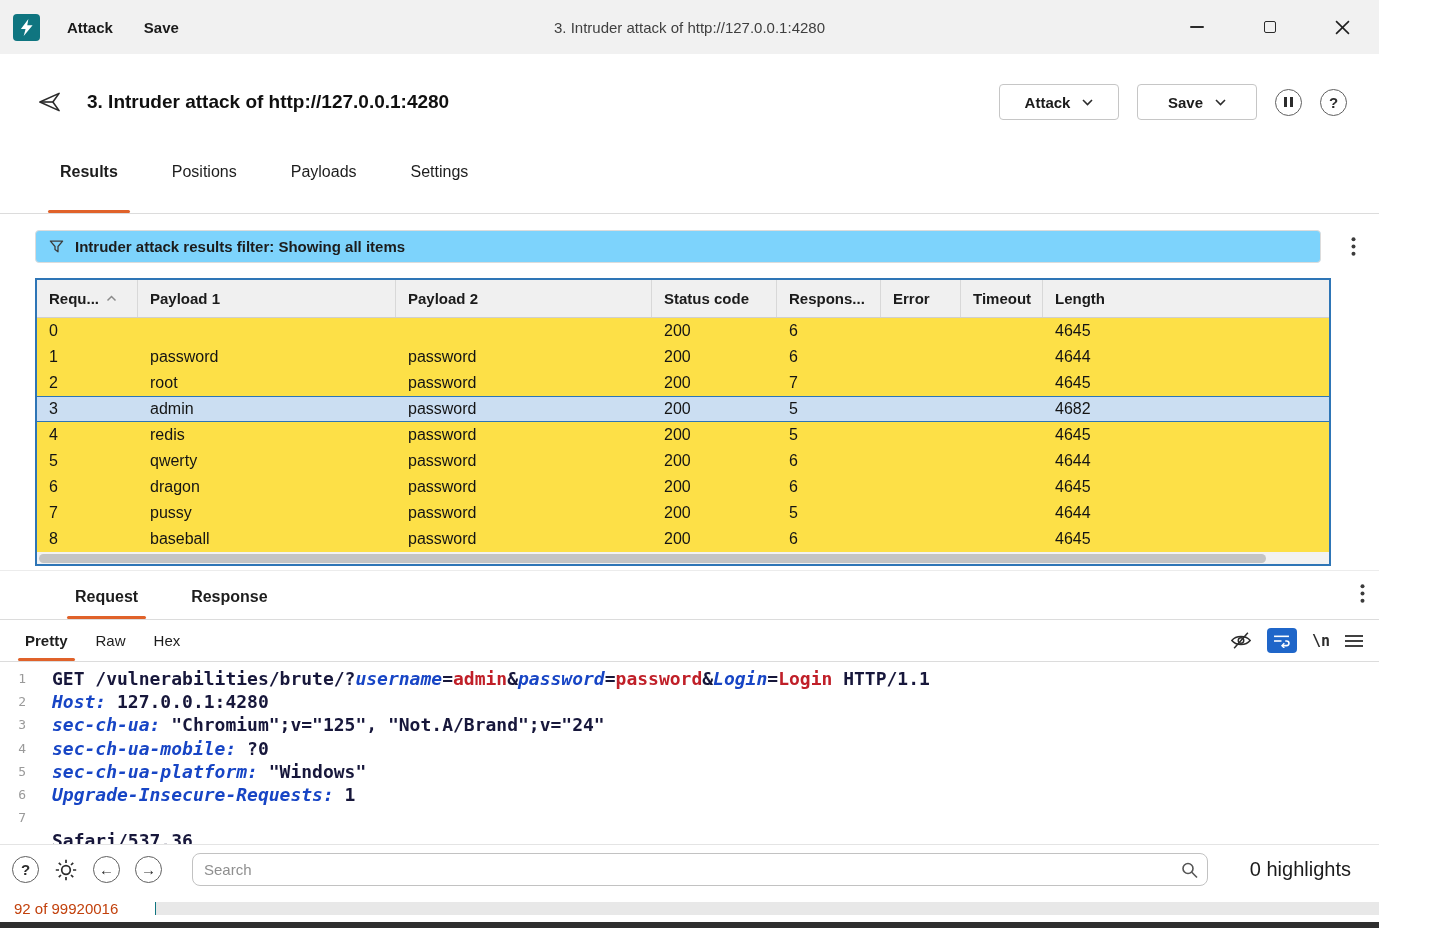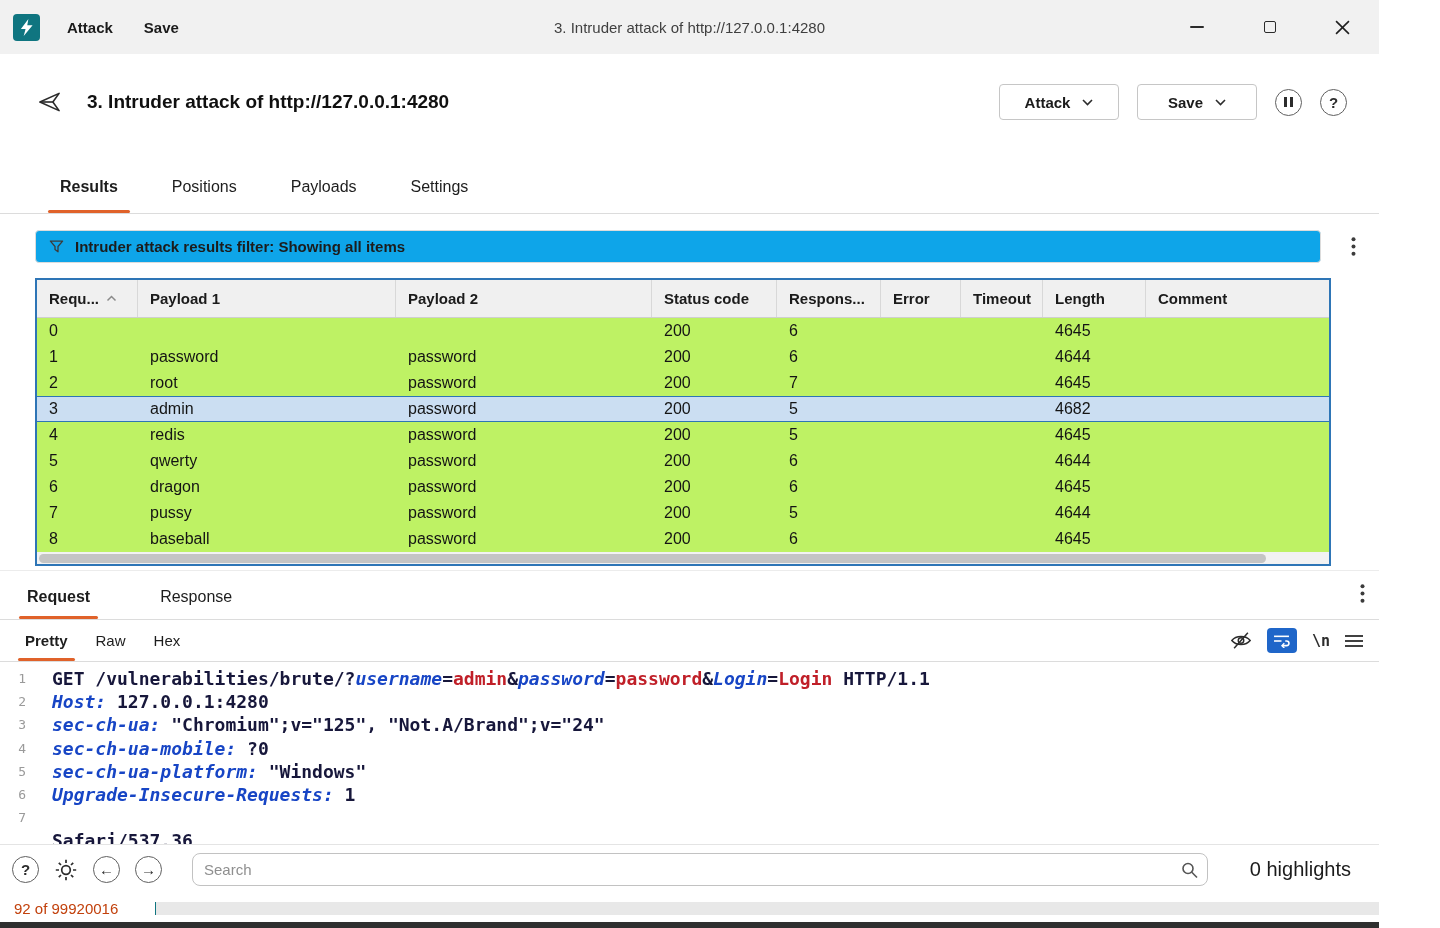--- a/index.html
+++ b/index.html
@@ -30,53 +30,53 @@
   .btn { height:36px; min-width:120px; border:1px solid #c6c6c6; border-radius:4px; background:#fff;
     font-family:inherit; font-size:15px; font-weight:600; color:#1b1b1b;
     display:flex; align-items:center; justify-content:center; gap:12px; padding:0 18px; cursor:default; }
   .icon-circle { width:27px; height:27px; border:1.5px solid #5f5f5f; border-radius:50%;
     display:flex; align-items:center; justify-content:center; color:#2c2c2c; font-size:15px; font-weight:700; }
   .pause-bars { display:flex; gap:3.5px; }
   .pause-bars i { display:block; width:2.6px; height:10px; background:#2c2c2c; }
 
   
   .tabs-row { flex:0 0 64px; display:flex; gap:54px; padding-left:60px; border-bottom:1px solid #dcdcdc; background:#fff; }
-  .tab { height:100%; display:flex; align-items:flex-end; padding-bottom:17px; position:relative; font-size:16px; color:#1d1d1d; cursor:default;text-align:right; }
+  .tab { height:100%; display:flex; align-items:flex-end; padding-bottom:32px; position:relative; font-size:16px; color:#1d1d1d; cursor:default;text-align:right; }
   .tab.active { font-weight:700; }
   .tab.active::after { content:""; position:absolute; left:-12px; right:-12px; bottom:0; height:3px;
     background:var(--accent-orange,#e0622a); border-radius:2px; }
 
   
   .filter-section { flex:0 0 64px; display:flex; align-items:center; padding:0 16px 0 35px; background:#fff; }
-  .filter-bar { flex:1; height:33px; background:#0ea5e9; border:1px solid #dcdcdc; border-radius:4px;
+  .filter-bar { flex:1; height:33px; background:#7dd3fc; border:1px solid #dcdcdc; border-radius:4px;
     display:flex; align-items:center; gap:11px; padding-left:13px; margin-right:22px; }
   .filter-label { font-size:15px; font-weight:600; color:#1c1c1c; }
   .kebab { width:20px; display:flex; justify-content:center; cursor:default; }
 
   
   .table-section { flex:0 0 292px; padding:0 48px 0 35px; background:#fff; }
-  .results-table { height:288px; border:2px solid var(--selection-blue-border,#2e75b6); background:#bef264;
+  .results-table { height:288px; border:2px solid var(--selection-blue-border,#2e75b6); background:#fde047;
     display:flex; flex-direction:column; overflow:hidden; }
   .thead, .trow { display:grid; grid-template-columns:101px 258px 256px 125px 104px 80px 82px 103px minmax(0,1fr); }
   .thead { flex:0 0 38px; background:#f0f0f0; border-bottom:1px solid #cfcfcf; }
   .th { display:flex; align-items:center; gap:7px; padding-left:12px; font-size:15px; font-weight:600;
     color:#1b1b1b; border-right:1px solid #d8d8d8; overflow:hidden; white-space:nowrap; }
   .th:last-child { border-right:none; }
   .tbody { flex:1 1 auto; overflow:hidden; }
   .trow { height:26px; align-items:center; font-size:16px; color:#141414; }
   .trow .td { padding-left:12px; white-space:nowrap; overflow:hidden; }
   .trow.selected { background:var(--selection-blue-bg,#cbdef2);
     box-shadow: inset 0 1px 0 var(--selection-blue-border,#2e75b6), inset 0 -1px 0 var(--selection-blue-border,#2e75b6); }
   .hscroll { flex:0 0 12px; background:#f2f2f2; position:relative; }
   .hscroll .thumb { position:absolute; left:2px; top:1.5px; bottom:1.5px; width:95%; background:#c4c4c4; border-radius:5px; }
 
   
   .msg-tabs { flex:0 0 50px; display:flex; align-items:stretch; padding-left:27px; border-top:1px solid #ececec; border-bottom:1px solid #dcdcdc; background:#fff; }
-  .msg-tab-list { display:flex; gap:70px; }
-  .msg-tab { display:flex; align-items:flex-end; padding-bottom:13px; position:relative; font-size:16px; color:#1d1d1d; cursor:default; }
+  .msg-tab-list { display:flex; gap:53px;margin-left:48px; }
+  .msg-tab { display:flex; align-items:flex-end; padding-bottom:13px; position:relative; font-size:16px; color:#1d1d1d; cursor:default;font-weight:bold; }
   .msg-tab.active { font-weight:700; }
   .msg-tab.active::after { content:""; position:absolute; left:-8px; right:-8px; bottom:0; height:3px;
     background:var(--accent-orange,#e0622a); border-radius:2px; }
   .msg-kebab { margin-left:auto; align-self:center; margin-right:14px; }
 
   
   .view-tabs { flex:0 0 42px; display:flex; align-items:stretch; padding-left:25px; border-bottom:1px solid #dcdcdc; background:#fff; }
   .view-tab-list { display:flex; gap:28px; }
   .view-tab { display:flex; align-items:center; position:relative; font-size:15px; color:#1d1d1d; cursor:default; }
   .view-tab.active { font-weight:700; }
@@ -227,23 +227,20 @@
           </div>
           <div class="th">
             <span class="th-label">Error</span>
           </div>
           <div class="th">
             <span class="th-label">Timeout</span>
           </div>
           <div class="th">
             <span class="th-label">Length</span>
           </div>
-          <div class="th">
-            <span class="th-label">Comment</span>
-          </div>
         </div>
       <div class="tbody">
           <div class="trow">
             <div class="td">0</div>
             <div class="td"></div>
             <div class="td"></div>
             <div class="td">200</div>
             <div class="td">6</div>
             <div class="td"></div>
             <div class="td"></div>

